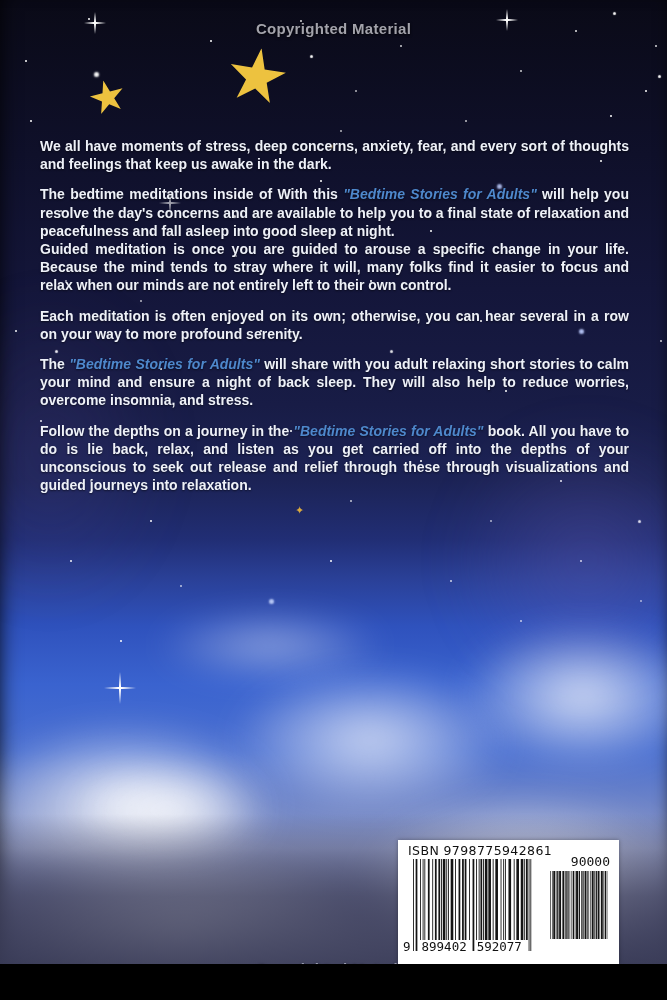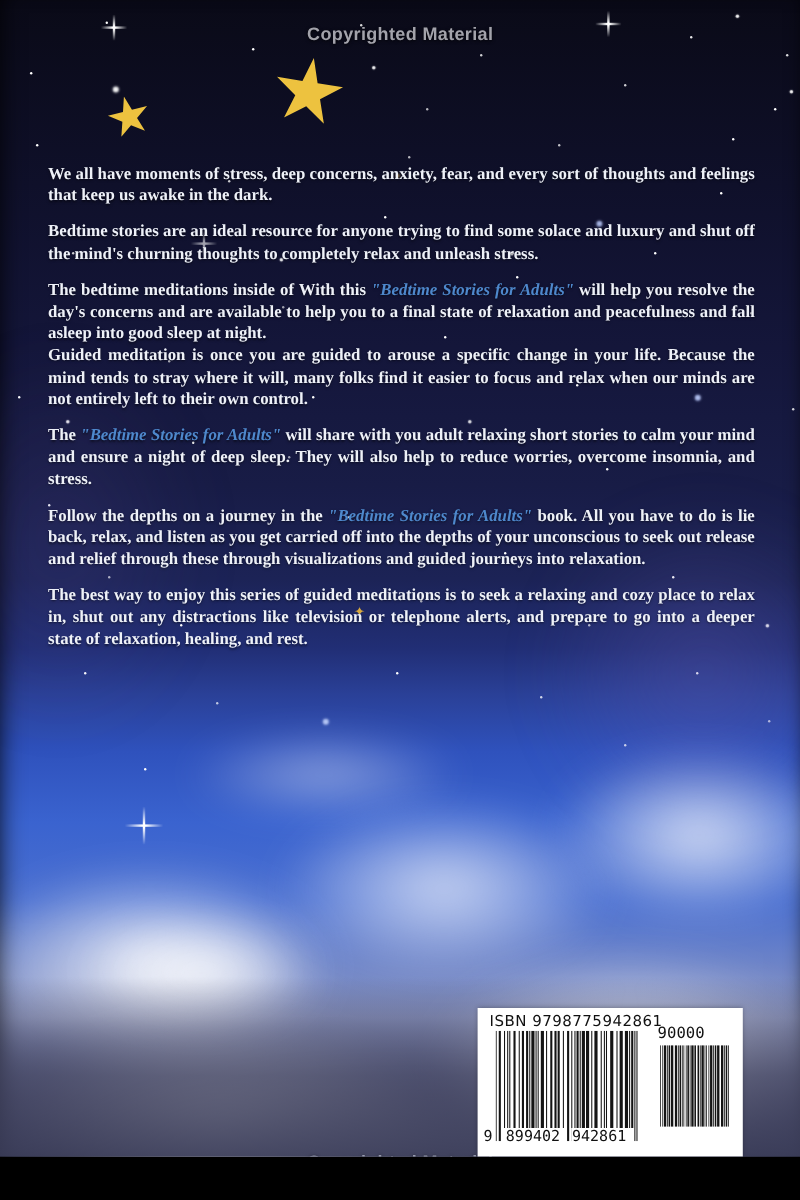--- a/index.html
+++ b/index.html
@@ -69,36 +69,36 @@
   
   .copyright{position:absolute;left:0;width:100%;text-align:center;
     color:#a3a3ab;font-size:15px;font-weight:bold;letter-spacing:.3px;
     text-shadow:0 1px 3px rgba(0,0,0,.8);}
   .copy-top{top:20px;}
   .copy-bottom{top:960px;color:#989cb0;}
   
   .blurb{position:absolute;left:40px;top:137px;width:589px;color:#eef1f8;
     font-size:14px;font-weight:bold;line-height:18.2px;text-align:justify;
     text-shadow:0 1px 2px rgba(0,0,0,.55);}
-  .blurb p{margin:0 0 12px 0;font-family:Liberation Serif, serif;}
+  .blurb p{margin:0 0 12px 0;}
   .blurb .accent{color:var(--accent,#4e88cc);font-style:italic;}
   
   .barcode-box{position:absolute;left:398px;top:840px;width:221px;height:124px;
     background:#fff;color:#111;box-shadow:0 0 4px rgba(0,0,0,.35);}
   .isbn{position:absolute;left:10px;top:3px;font-family:"DejaVu Sans",sans-serif;
     font-size:12.5px;letter-spacing:.4px;}
   .main-bars{position:absolute;left:15px;top:19px;width:120px;height:92px;}
   .addon-bars{position:absolute;left:152px;top:31px;width:58px;height:68px;}
   .digits-row{position:absolute;left:2px;top:100px;width:140px;display:flex;
     font-family:"DejaVu Sans Mono",monospace;font-size:12.5px;line-height:14px;}
   .digits-row span{background:#fff;padding:0 1px;}
   .digits-row .lead{margin-left:2px;}
   .digits-row .g1{margin-left:9px;}
   .digits-row .g2{margin-left:8px;}
-  .price{position:absolute;left:150px;top:14px;width:62px;text-align:left;
+  .price{position:absolute;left:150px;top:14px;width:62px;text-align:right;
     font-family:"DejaVu Sans Mono",monospace;font-size:13px;}
 </style>
 </head>
 <body>
 
 <div class="cover">
 
   <div class="dots dots1"></div>
   <div class="dots dots2"></div>
   <div class="glow neb1"></div>
@@ -120,25 +120,24 @@
   <div class="bottom-shade"></div>
 
   <div class="gold-star gs-small"></div>
   <div class="gold-star gs-large"></div>
 
   <div class="copyright copy-top">Copyrighted Material</div>
   <div class="copyright copy-bottom">Copyrighted Material</div>
 
   <div class="blurb">
       <p><span>We all have moments of stress, deep concerns, anxiety, fear, and every sort of thoughts and feelings that keep us awake in the dark.</span></p>
-      <p><span>Bedtime stories are an ideal resource for anyone trying to find some solace and luxury and shut off the mind's churning thoughts to completely relax and unleash stress.</span></p>
       <p><span>The bedtime meditations inside of With this </span><span class="accent">"Bedtime Stories for Adults"</span><span> will help you resolve the day's concerns and are available to help you to a final state of relaxation and peacefulness and fall asleep into good sleep at night.</span><br><span>Guided meditation is once you are guided to arouse a specific change in your life. Because the mind tends to stray where it will, many folks find it easier to focus and relax when our minds are not entirely left to their own control.</span></p>
-      <p><span>The </span><span class="accent">"Bedtime Stories for Adults"</span><span> will share with you adult relaxing short stories to calm your mind and ensure a night of deep sleep. They will also help to reduce worries, overcome insomnia, and stress.</span></p>
+      <p><span>Each meditation is often enjoyed on its own; otherwise, you can hear several in a row on your way to more profound serenity.</span></p>
+      <p><span>The </span><span class="accent">"Bedtime Stories for Adults"</span><span> will share with you adult relaxing short stories to calm your mind and ensure a night of back sleep. They will also help to reduce worries, overcome insomnia, and stress.</span></p>
       <p><span>Follow the depths on a journey in the </span><span class="accent">"Bedtime Stories for Adults"</span><span> book. All you have to do is lie back, relax, and listen as you get carried off into the depths of your unconscious to seek out release and relief through these through visualizations and guided journeys into relaxation.</span></p>
-      <p><span>The best way to enjoy this series of guided meditations is to seek a relaxing and cozy place to relax in, shut out any distractions like television or telephone alerts, and prepare to go into a deeper state of relaxation, healing, and rest.</span></p>
     </div>
 
   <div class="barcode-box">
     <div class="isbn">ISBN 9798775942861</div>
     <svg class="main-bars" viewBox="0 0 137 92" preserveAspectRatio="none">
         <rect x="0" y="0" width="1" height="92" fill="#141414"></rect>
         <rect x="3" y="0" width="2" height="92" fill="#141414"></rect>
         <rect x="8" y="0" width="1" height="81" fill="#141414"></rect>
         <rect x="11" y="0" width="1" height="81" fill="#141414"></rect>
         <rect x="13" y="0" width="1" height="81" fill="#141414"></rect>
@@ -205,18 +204,18 @@
         <rect x="70" y="0" width="2" height="68" fill="#141414"></rect>
         <rect x="73" y="0" width="3" height="68" fill="#141414"></rect>
         <rect x="78" y="0" width="3" height="68" fill="#141414"></rect>
         <rect x="82" y="0" width="1" height="68" fill="#141414"></rect>
         <rect x="84" y="0" width="2" height="68" fill="#141414"></rect>
         <rect x="87" y="0" width="1" height="68" fill="#141414"></rect>
       </svg>
     <div class="digits-row">
       <span class="lead">9</span>
       <span class="g1">899402</span>
-      <span class="g2">942861</span>
+      <span class="g2">592077</span>
     </div>
     <div class="price">90000</div>
   </div>
 
 </div>
 
 </body></html>

